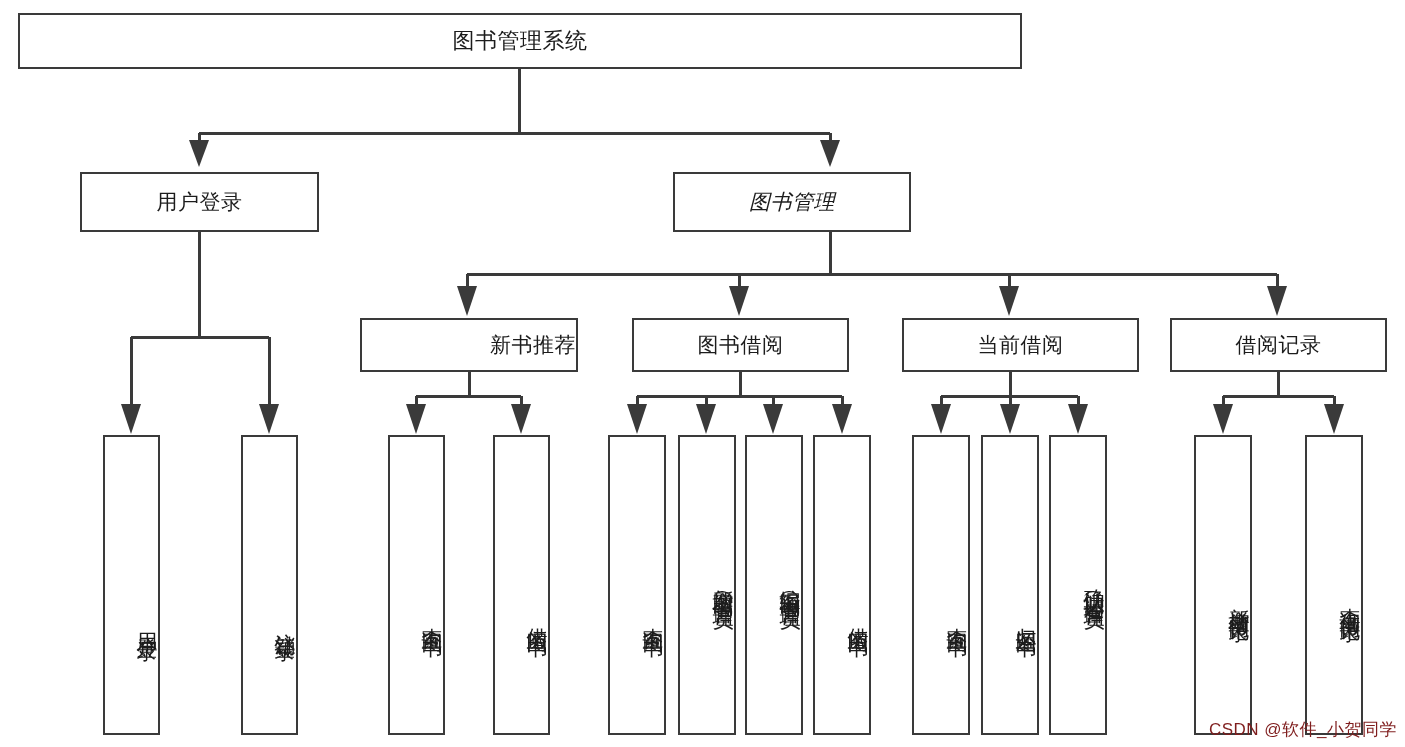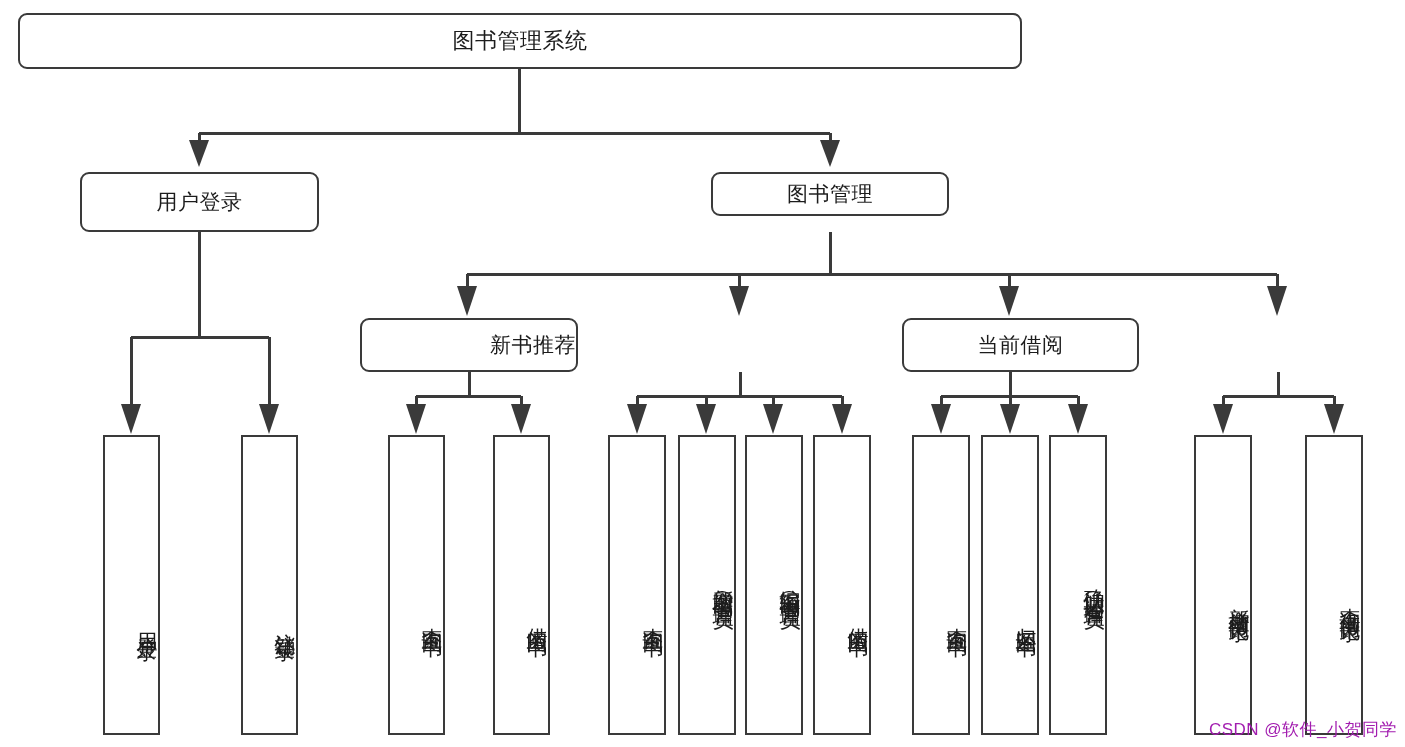--- a/index.html
+++ b/index.html
@@ -32,21 +32,20 @@
     border: 2.5px solid #3a3a3a;
     background: #ffffff;
     display: flex;
     align-items: center;
     justify-content: center;
     color: #1c1c1c;
   }
   .node.horiz {
     font-size: 21px;
     letter-spacing: 0.5px;
-    border-radius: 9px;
   }
   .node.vert {
     writing-mode: vertical-rl;
     text-orientation: upright;
     font-size: 21px;
     letter-spacing: 3px;
     padding: 4px 0;
     line-height: 1;
     align-items: flex-start;
     justify-content: center;
@@ -58,21 +57,21 @@
     white-space: nowrap;
   }
   .node.root {
     font-size: 22px;
   }
   .watermark {
     position: absolute;
     right: 8px;
     bottom: 6px;
     font-size: 17px;
-    color: #a21caf;
+    color: #7f1d1d;
     letter-spacing: 0.5px;
     white-space: nowrap;
     font-family: "Liberation Sans", "DejaVu Sans", sans-serif;
   }
 </style>
 </head>
 <body>
 
 <div id="canvas">
 
@@ -145,30 +144,36 @@
     </g>
   </svg>
 
   <div class="node horiz root" style="left:18px; top:13px; width:1004px; height:56px;">
     <span>图书管理系统</span>
   </div>
 
   <div class="node horiz" style="left:80px; top:172px; width:239px; height:60px;">
     <span>用户登录</span>
   </div>
-  <div class="node horiz" style="left:711px; top:172px; width:238px; height:44px;">
+  <div class="node horiz" style="left:673px; top:172px; width:238px; height:60px;font-style:italic;">
     <span>图书管理</span>
   </div>
 
   <div class="node horiz" style="left:360px; top:318px; width:218px; height:54px;justify-content:flex-end;">
     <span>新书推荐</span>
   </div>
+  <div class="node horiz" style="left:632px; top:318px; width:217px; height:54px;">
+    <span>图书借阅</span>
+  </div>
   <div class="node horiz" style="left:902px; top:318px; width:237px; height:54px;">
     <span>当前借阅</span>
   </div>
+  <div class="node horiz" style="left:1170px; top:318px; width:217px; height:54px;">
+    <span>借阅记录</span>
+  </div>
 
   <div class="node vert" style="left:103px; top:435px; width:57px; height:300px; padding-top:78px;">
     <span class="vtext">用户登录</span>
   </div>
   <div class="node vert" style="left:241px; top:435px; width:57px; height:300px; padding-top:78px;">
     <span class="vtext">注销登录</span>
   </div>
 
   <div class="node vert" style="left:388px; top:435px; width:57px; height:300px; padding-top:68px;">
     <span class="vtext">查询图书</span>

